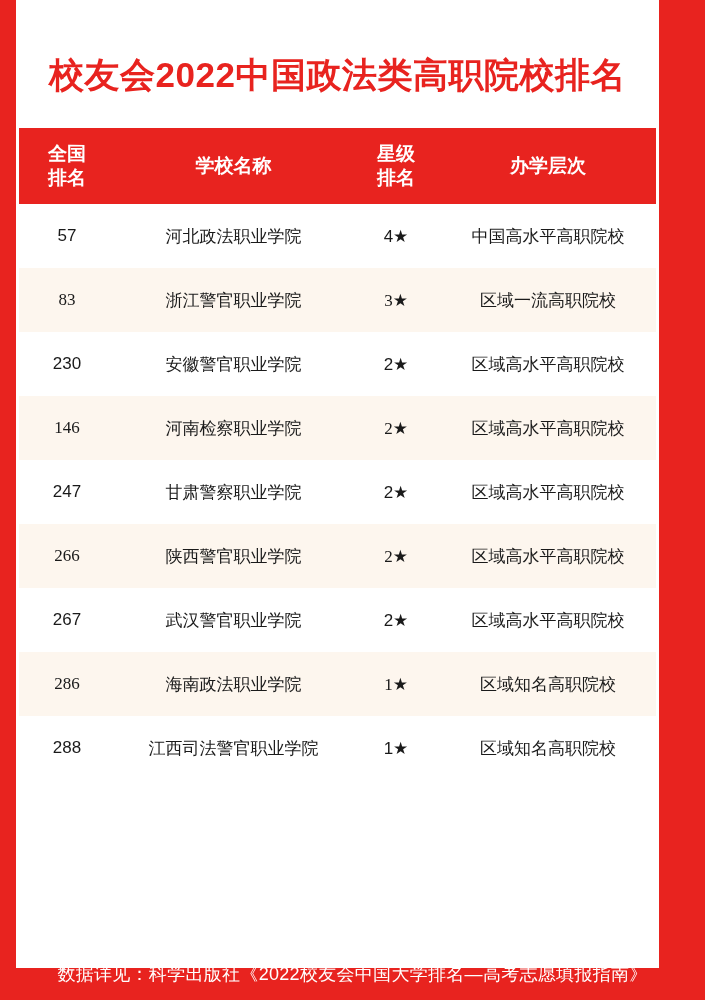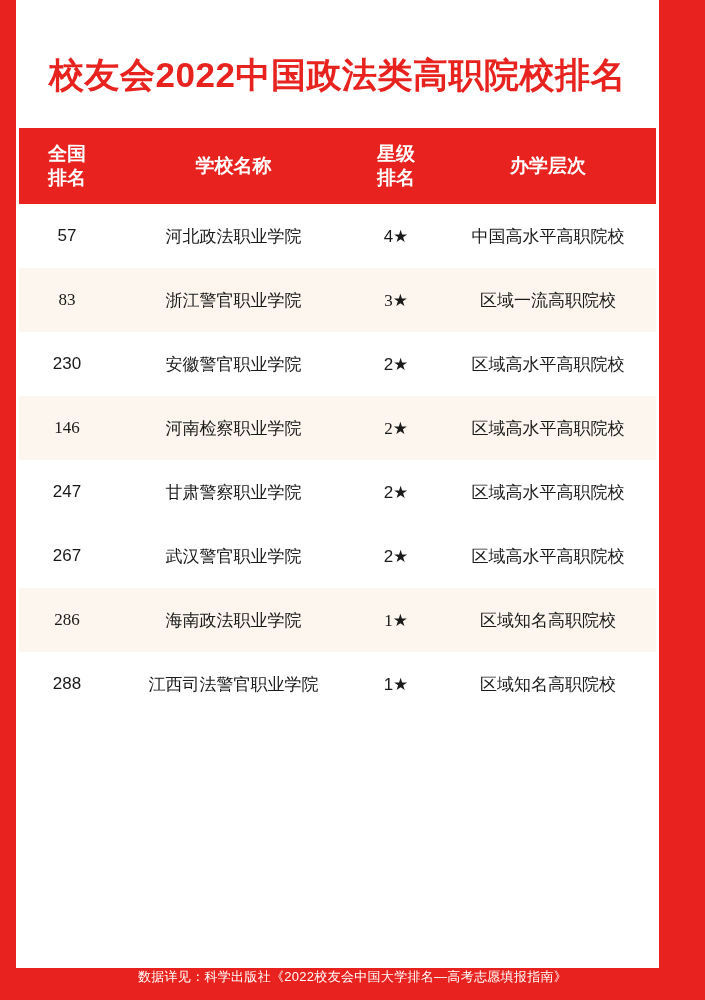--- a/index.html
+++ b/index.html
@@ -77,21 +77,21 @@
   .col-star { width: 88px; }
   .col-level { width: 216px; }
   .hdr-two-line span { display: block; }
   .footer {
     position: absolute;
     bottom: 14px;
     left: 0;
     width: 100%;
     text-align: center;
     color: #ffffff;
-    font-size: 13px;
+    font-size: 18px;
     letter-spacing: 0.3px;
   }
   .footer-inner {
     display: inline-block;
   }
 </style>
 </head>
 <body>
 
 <div class="page">
@@ -144,20 +144,26 @@
           <td>河南检察职业学院</td>
           <td>2★</td>
           <td>区域高水平高职院校</td>
         </tr>
         <tr class="odd">
           <td>247</td>
           <td>甘肃警察职业学院</td>
           <td>2★</td>
           <td>区域高水平高职院校</td>
         </tr>
+        <tr class="even">
+          <td>266</td>
+          <td>陕西警官职业学院</td>
+          <td>2★</td>
+          <td>区域高水平高职院校</td>
+        </tr>
         <tr class="odd">
           <td>267</td>
           <td>武汉警官职业学院</td>
           <td>2★</td>
           <td>区域高水平高职院校</td>
         </tr>
         <tr class="even">
           <td>286</td>
           <td>海南政法职业学院</td>
           <td>1★</td>

